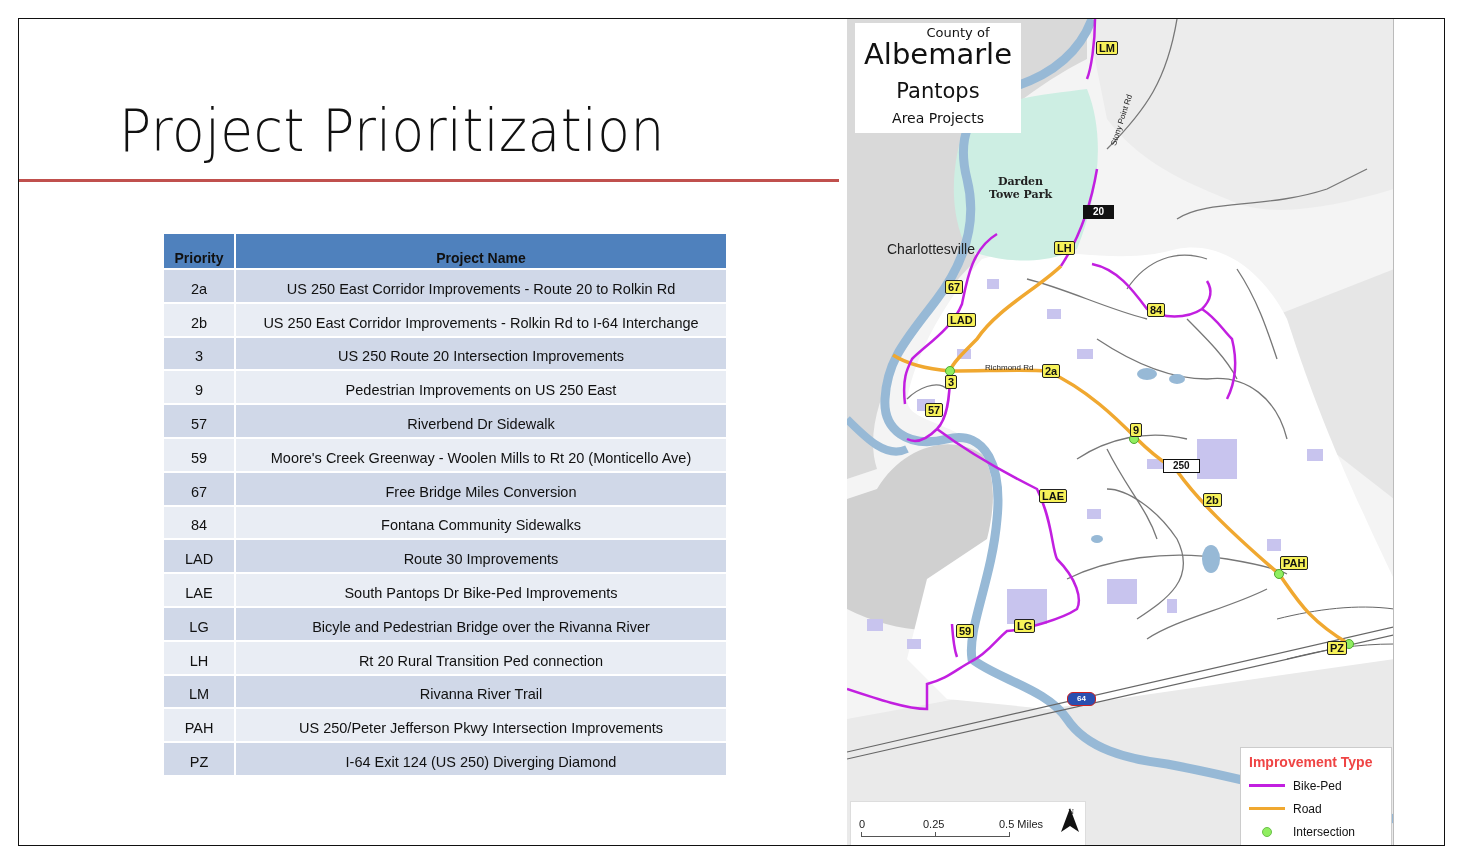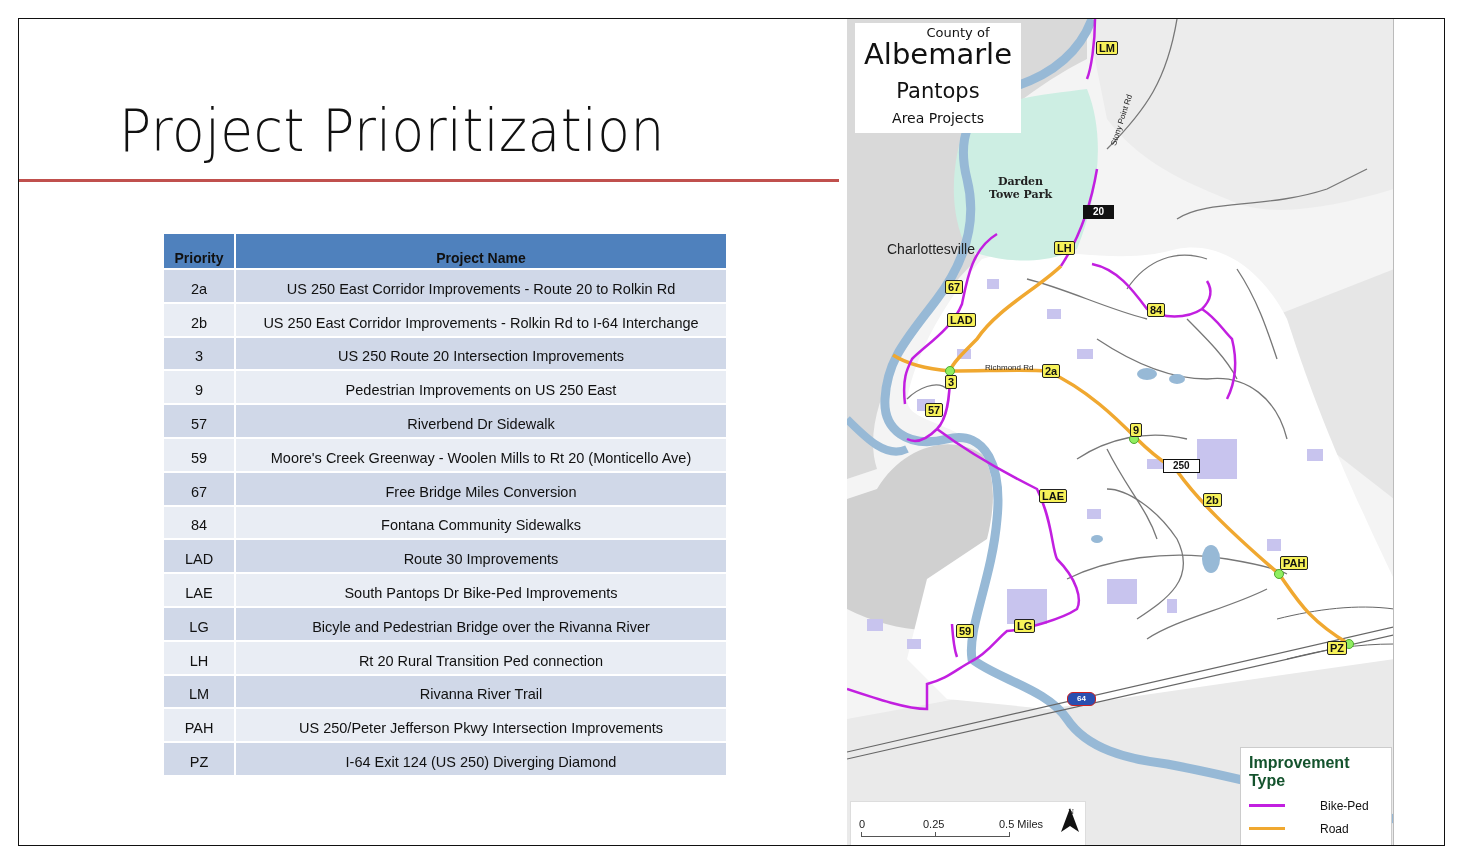--- a/index.html
+++ b/index.html
@@ -67,22 +67,22 @@
   .shield {
     position: absolute; font-size: 10px; font-weight: bold; background: #fff; color: #111;
     border: 1.5px solid #111; padding: 0 9px; line-height: 12px;
   }
   .shield.black { background: #111; color: #fff; border-color: #111; }
 
   .legend {
     position: absolute; left: 393px; top: 728px; width: 152px; height: 100px;
     background: #fff; border: 1px solid #ccc; padding: 6px 8px;
   }
-  .legend-title { font-weight: bold; font-size: 16px; color: #14532d; margin-bottom: 4px; }
-  .legend-row { display: flex; align-items: center; height: 23px; font-size: 12px; color: #111; gap: 27px; }
+  .legend-title { font-weight: bold; font-size: 14px; color: #ef4444; margin-bottom: 4px; }
+  .legend-row { display: flex; align-items: center; height: 23px; font-size: 12px; color: #111; }
   .legend-swatch { width: 36px; height: 3px; margin-right: 8px; }
   .legend-dot { width: 10px; height: 10px; border-radius: 50%; background: #90ee60; border: 1px solid #6cc04a; margin: 0 21px 0 13px; }
 
   .scalebar {
     position: absolute; left: 3px; top: 782px; width: 236px; height: 46px;
     background: #fff; border: 1px solid #ddd; font-size: 11px; color: #222;
   }
   .sb-0 { position: absolute; left: 8px; top: 16px; }
   .sb-25 { position: absolute; left: 72px; top: 16px; }
   .sb-5 { position: absolute; left: 148px; top: 16px; }
@@ -295,21 +295,21 @@
       <div class="legend-row">
         <span class="legend-swatch" style="background:#c21fe0;"></span>
         <span>Bike-Ped</span>
       </div>
       <div class="legend-row">
         <span class="legend-swatch" style="background:#f0a830;"></span>
         <span>Road</span>
       </div>
       <div class="legend-row">
         <span class="legend-dot"></span>
-        <span>Improvements</span>
+        <span>Intersection</span>
       </div>
     </div>
 
     <div class="scalebar">
       <span class="sb-0">0</span>
       <span class="sb-25">0.25</span>
       <span class="sb-5">0.5 Miles</span>
       <div class="sb-line"></div>
       <div class="sb-tick" style="left:10px;"></div>
       <div class="sb-tick" style="left:84px;"></div>

